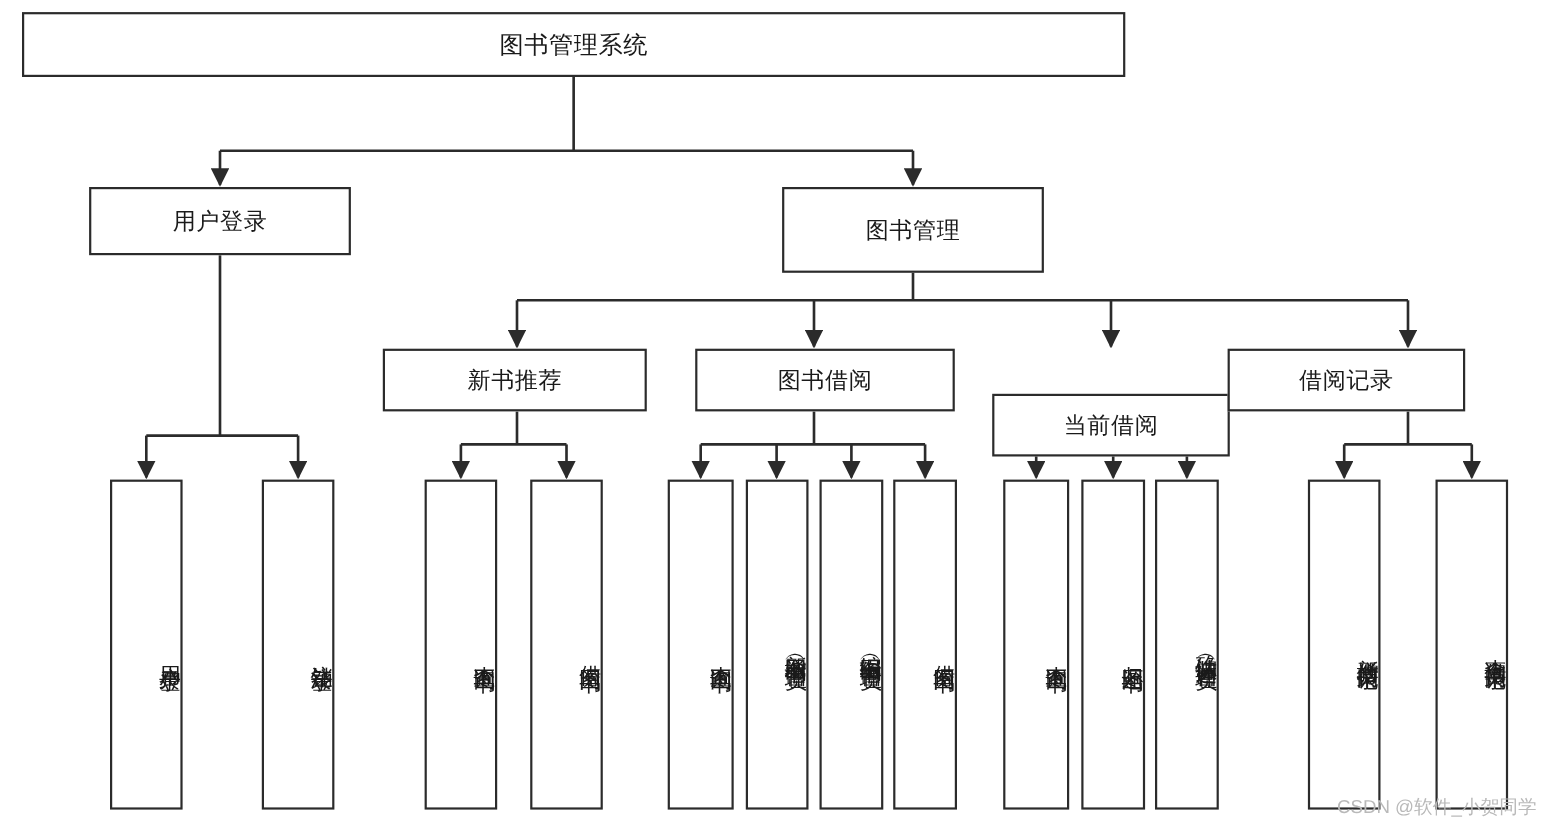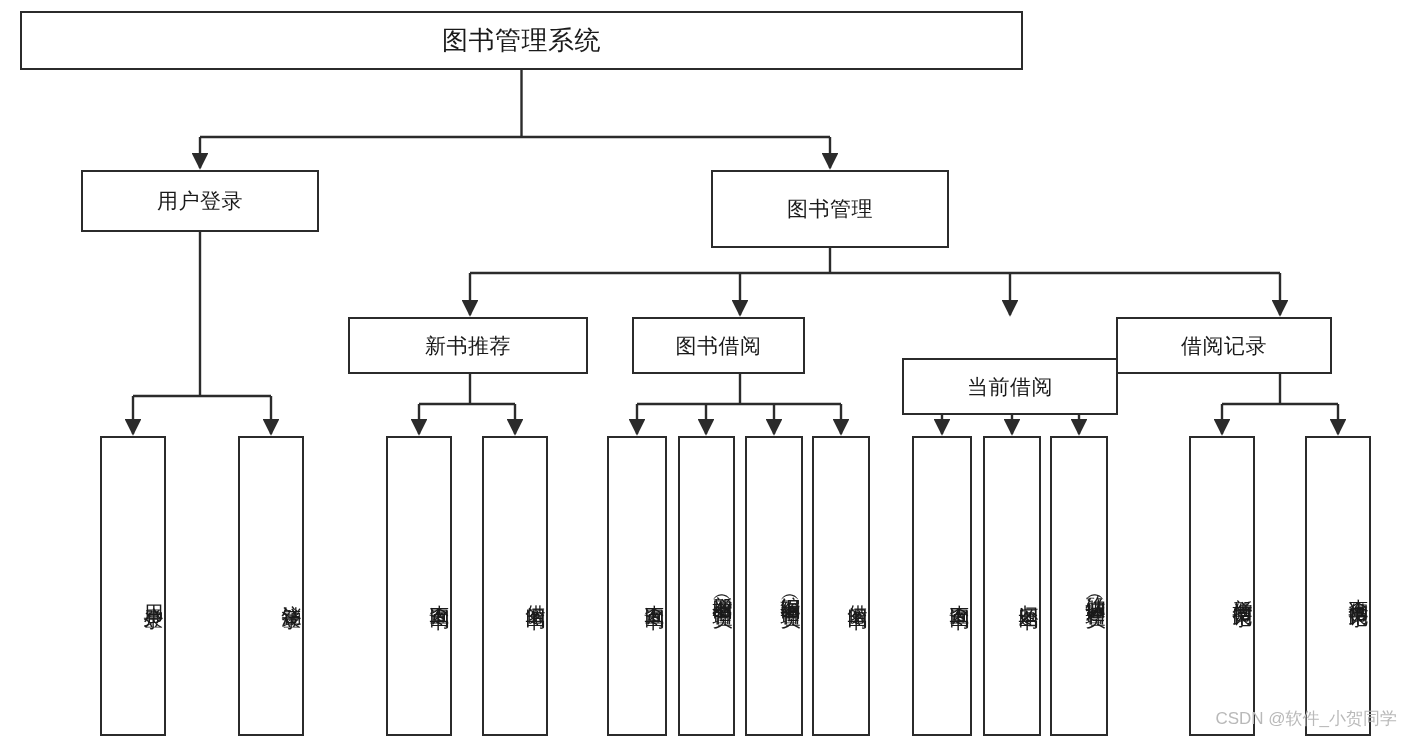--- a/index.html
+++ b/index.html
@@ -28,21 +28,21 @@
     align-items: center;
     justify-content: center;
     color: #1a1a1a;
   }
   .node-h {
     font-size: 21px;
     letter-spacing: 0.5px;
     white-space: nowrap;
   }
   .node-title {
-    font-size: 26px;
+    font-size: 22px;
   }
   .node-v {
     writing-mode: vertical-rl;
     text-orientation: upright;
     font-size: 20px;
     letter-spacing: 2px;
     line-height: 1;
     align-items: flex-start;
     justify-content: center;
     padding-top: 14px;
@@ -63,21 +63,21 @@
     stroke: #2b2b2b;
     stroke-width: 2.4;
     fill: none;
   }
   .arrowhead {
     fill: #2b2b2b;
   }
   .watermark {
     position: absolute;
     right: 8px;
-    bottom: 17px;
+    bottom: 2px;
     font-size: 17px;
     color: #b9b9b9;
     white-space: nowrap;
     font-family: "Liberation Sans", "DejaVu Sans", sans-serif;
   }
 </style>
 </head>
 <body>
 
 <div id="diagram-root">
@@ -137,21 +137,21 @@
   <div class="node node-h" style="left:81px; top:170px; width:238px; height:62px;">
     <span>用户登录</span>
   </div>
   <div class="node node-h" style="left:711px; top:170px; width:238px; height:78px;">
     <span>图书管理</span>
   </div>
 
   <div class="node node-h" style="left:348px; top:317px; width:240px; height:57px;">
     <span>新书推荐</span>
   </div>
-  <div class="node node-h" style="left:632px; top:317px; width:173px; height:57px;">
+  <div class="node node-h" style="left:632px; top:317px; width:236px; height:57px;">
     <span>图书借阅</span>
   </div>
   <div class="node node-h" style="left:902px; top:317px; width:216px; height:57px;margin-top:41px;">
     <span>当前借阅</span>
   </div>
   <div class="node node-h" style="left:1116px; top:317px; width:216px; height:57px;">
     <span>借阅记录</span>
   </div>
 
   <div class="node node-v" style="left:100px; top:436px; width:66px; height:300px;">

